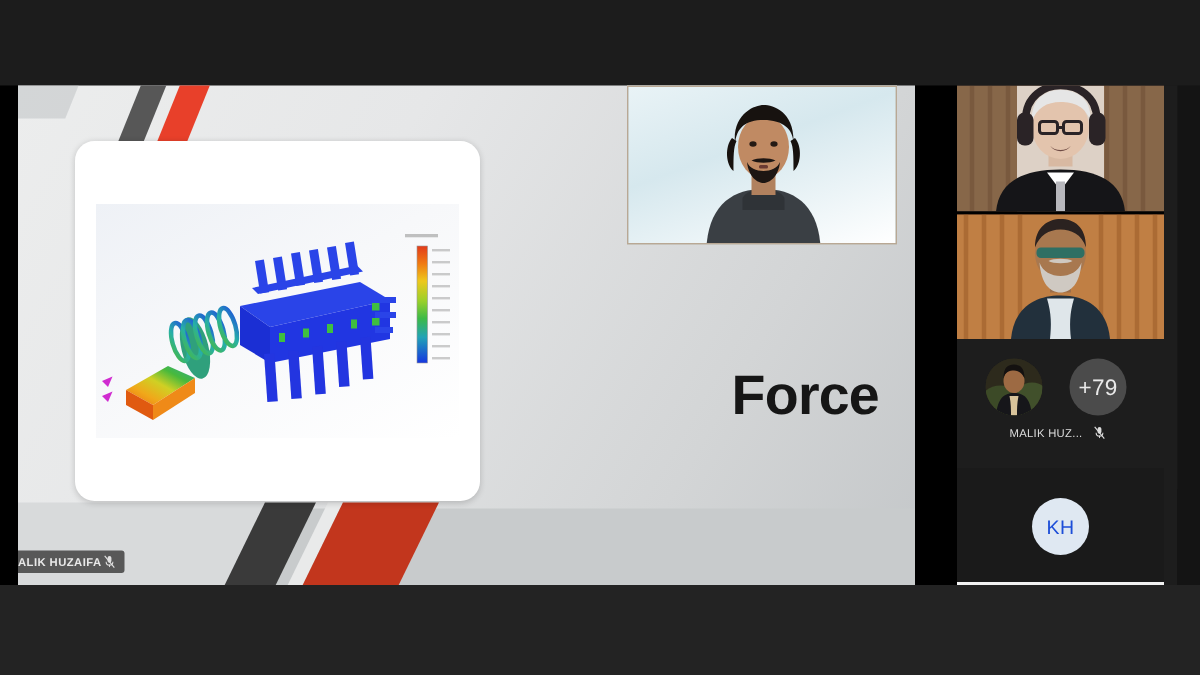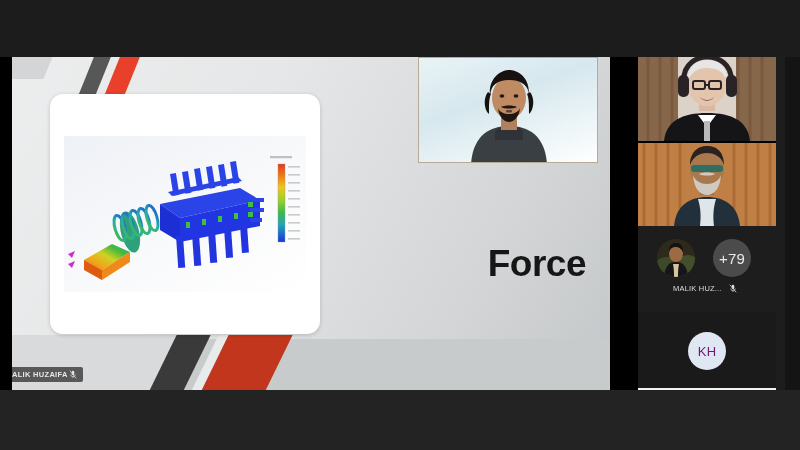--- a/index.html
+++ b/index.html
@@ -93,21 +93,21 @@
     position:absolute; left:7px; top:58px; width:120px;
     color:#ddd; font-size:7.5px; letter-spacing:.2px;
     display:flex; align-items:flex-start; gap:7px; white-space:nowrap;margin-left:28px;
   }
 
   .initials-block {
     position:absolute; left:0; top:255px; width:138px; height:78px; background:#1a1a1a;
   }
   .initials {
     position:absolute; left:50px; top:20px; width:38px; height:38px; border-radius:50%;
-    background:#dfe8f2; color:#701a75; font-size:13px; letter-spacing:.3px;
+    background:#dfe8f2; color:#1d4ed8; font-size:13px; letter-spacing:.3px;
     display:flex; align-items:center; justify-content:center;
   }
   .sidebar-underline { position:absolute; left:0; top:331px; width:138px; height:2px; background:#f2f2f2; }
   .sidebar-rightpad { position:absolute; left:138px; top:0; width:9px; height:333px; background:#1d1d1d; }
   .gap-black { position:absolute; left:610px; top:57px; width:28px; height:333px; background:#000; }
   .right-black { position:absolute; left:785px; top:57px; width:15px; height:333px; background:#141414; }
 </style>
 </head>
 <body>
 

